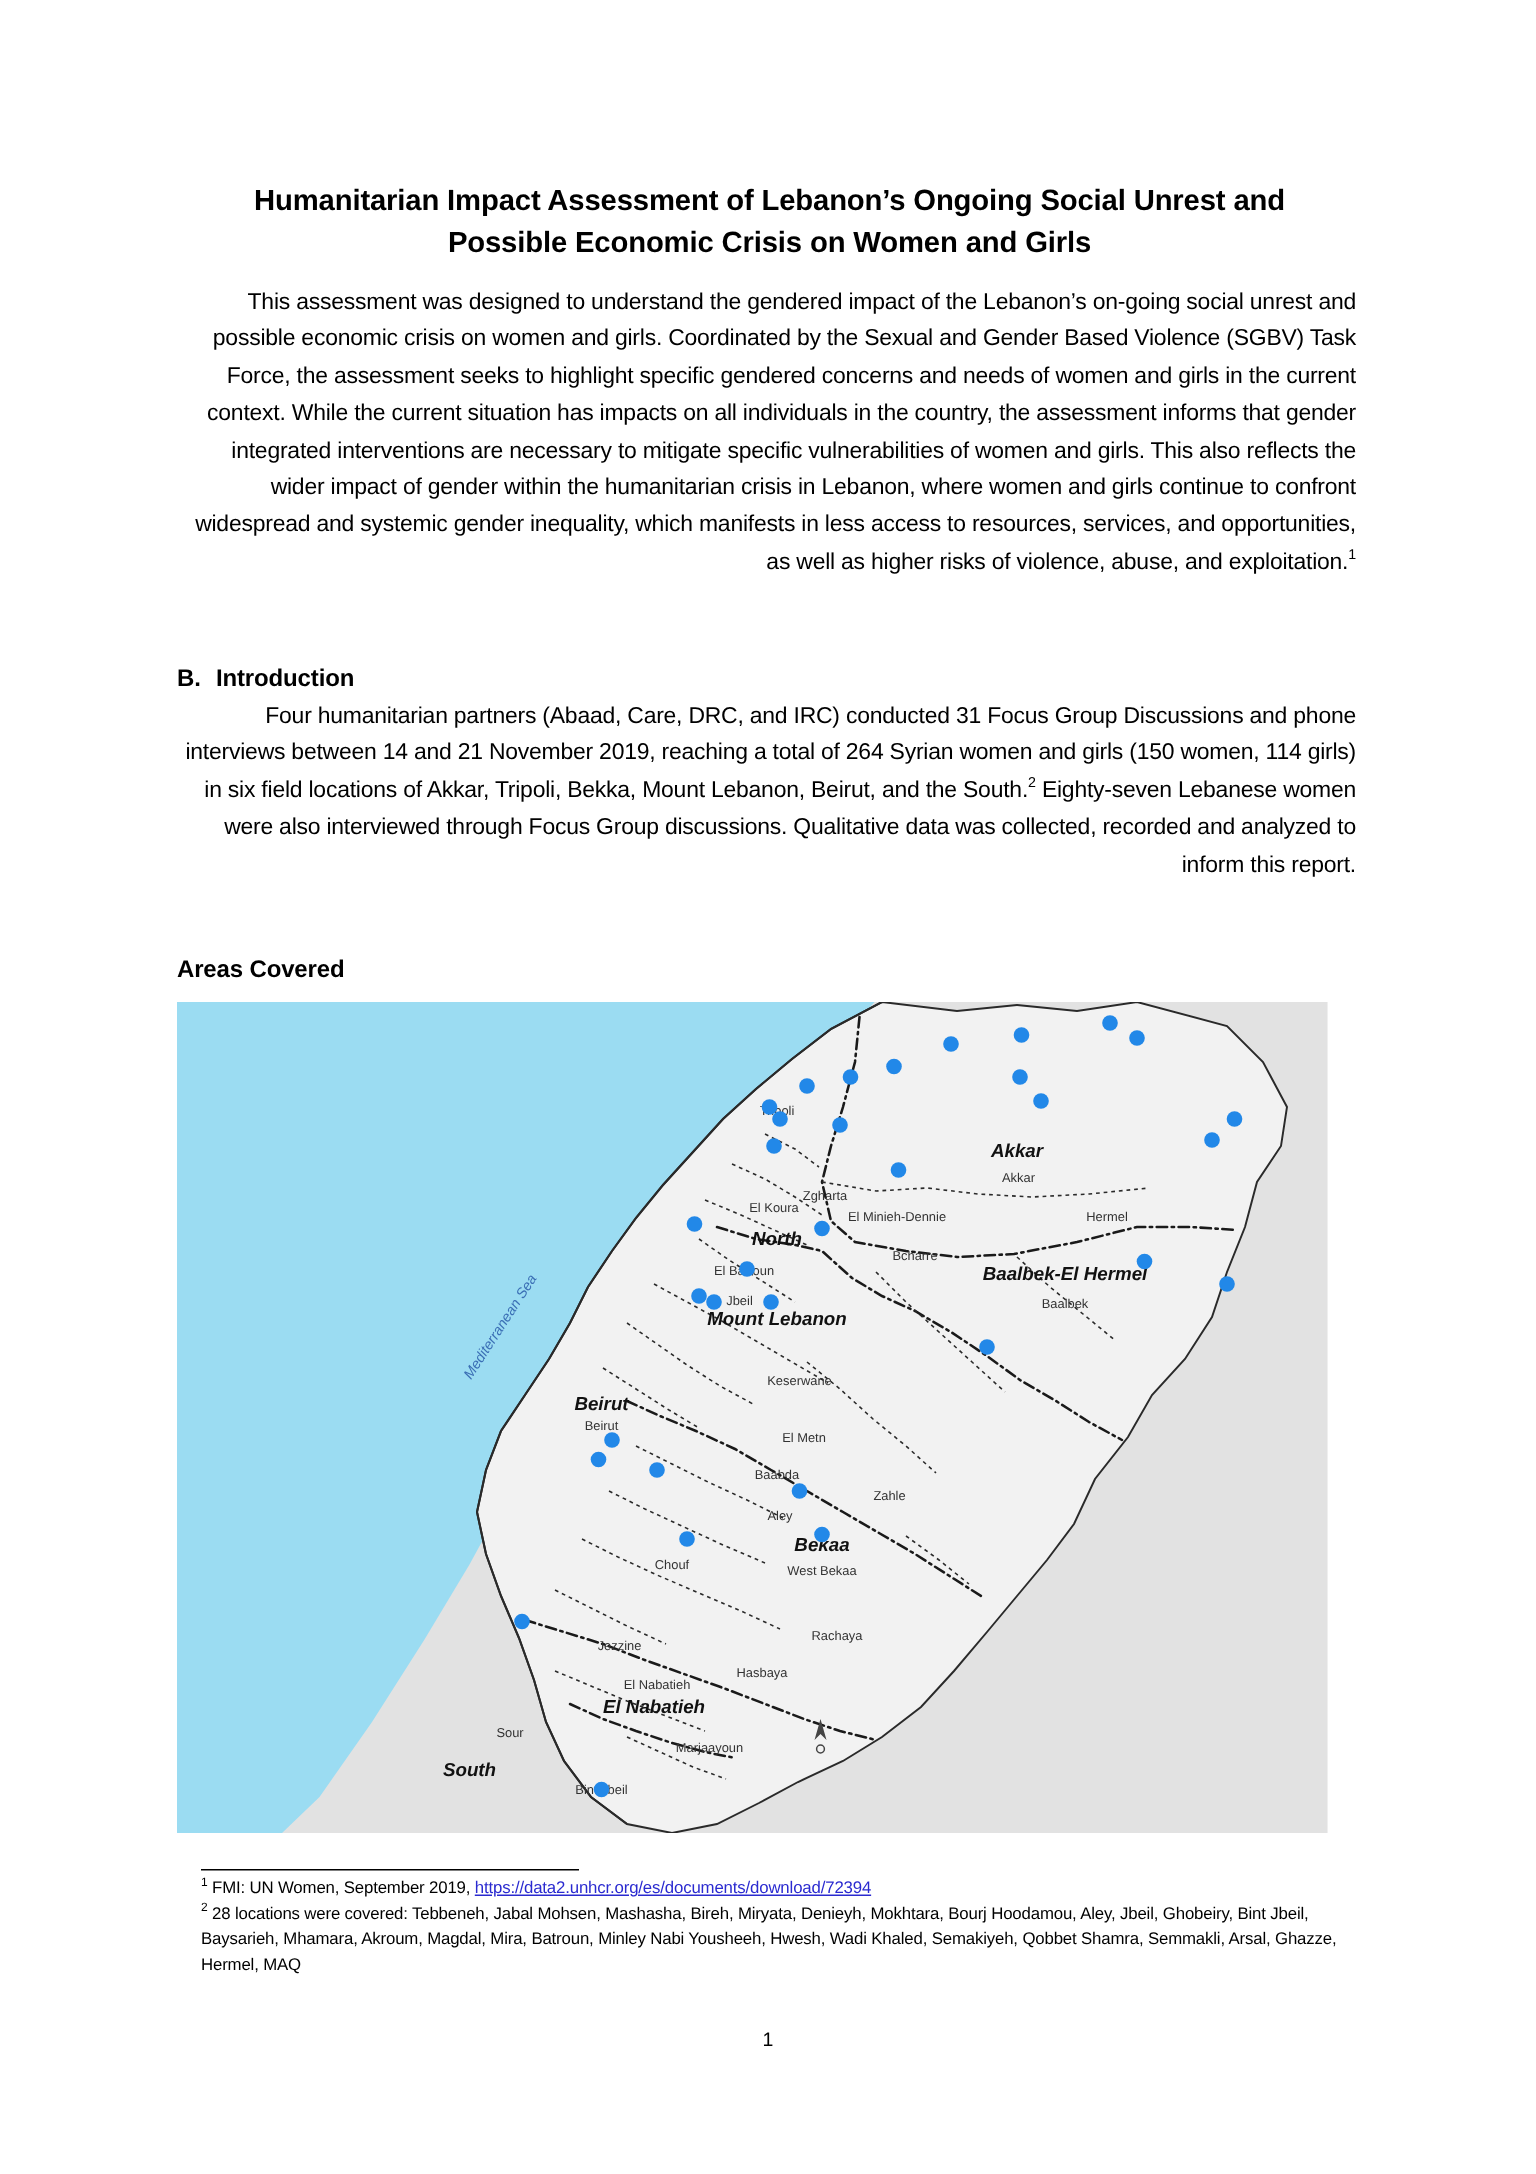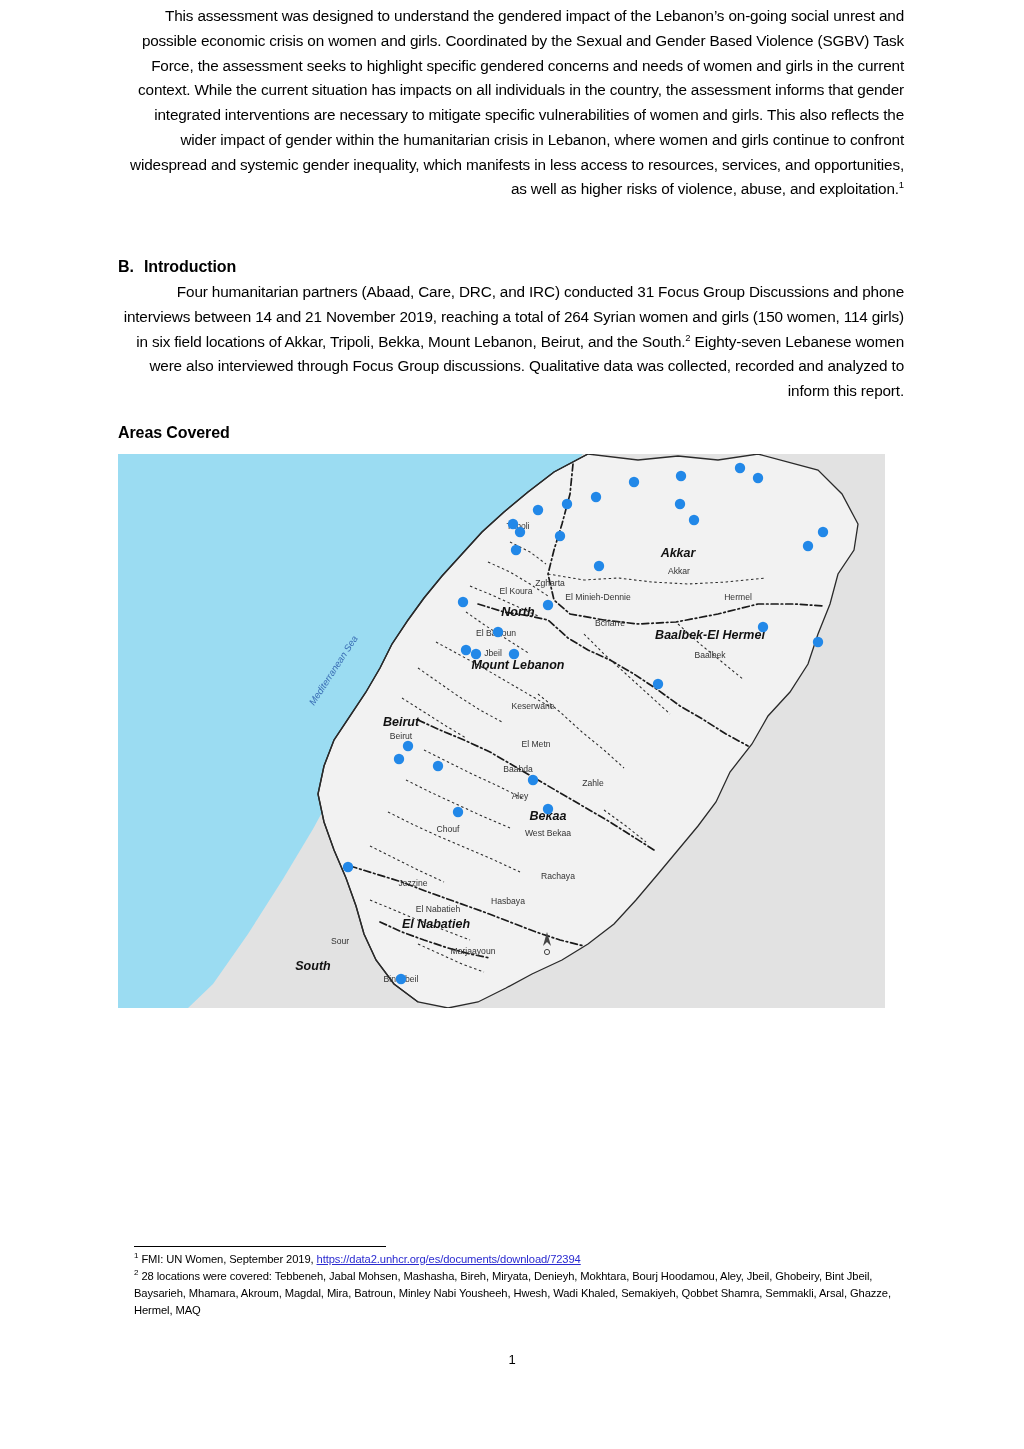--- a/index.html
+++ b/index.html
@@ -46,21 +46,21 @@
     font-weight: bold;
     margin-top: 56px;
     margin-bottom: 2px;
     letter-spacing: -0.1px;
   }
   .section-head .sec-letter {
     display: inline-block;
     width: 26px;
   }
   .section-head.plain {
-    margin-top: 20px;
+    margin-top: 48px;
   }
 
   p.body-text {
     font-size: 15.3px;
     line-height: 1.62;
     margin: 4px;
     text-align: right;
     letter-spacing: -0.15px;
   }
   sup.fn {
@@ -122,20 +122,21 @@
     font-size: 13px;
   }
 </style>
 </head>
 <body>
 
 <div class="page">
 
   <div class="content">
 
+    <h1 class="doc-title">Humanitarian Impact Assessment of Lebanon’s Ongoing Social Unrest and Possible Economic Crisis on Women and Girls</h1>
 
     <p class="body-text"><span>This assessment was designed to understand the gendered impact of the Lebanon’s on-going social unrest and possible economic crisis on women and girls. Coordinated by the Sexual and Gender Based Violence (SGBV) Task Force, the assessment seeks to highlight specific gendered concerns and needs of women and girls in the current context. While the current situation has impacts on all individuals in the country, the assessment informs that gender integrated interventions are necessary to mitigate specific vulnerabilities of women and girls. This also reflects the wider impact of gender within the humanitarian crisis in Lebanon, where women and girls continue to confront widespread and systemic gender inequality, which manifests in less access to resources, services, and opportunities, as well as higher risks of violence, abuse, and exploitation.</span><sup class="fn">1</sup></p>
 
     <div class="section-head">
       <span class="sec-letter">B.</span><span>Introduction</span>
     </div>
     <p class="body-text"><span>Four humanitarian partners (Abaad, Care, DRC, and IRC) conducted 31 Focus Group Discussions and phone interviews between 14 and 21 November 2019, reaching a total of 264 Syrian women and girls (150 women, 114 girls) in six field locations of Akkar, Tripoli, Bekka, Mount Lebanon, Beirut, and the South.</span><sup class="fn">2</sup><span> Eighty-seven Lebanese women were also interviewed through Focus Group discussions. Qualitative data was collected, recorded and analyzed to inform this report.</span></p>
 
     <div class="section-head plain">Areas Covered</div>
 

